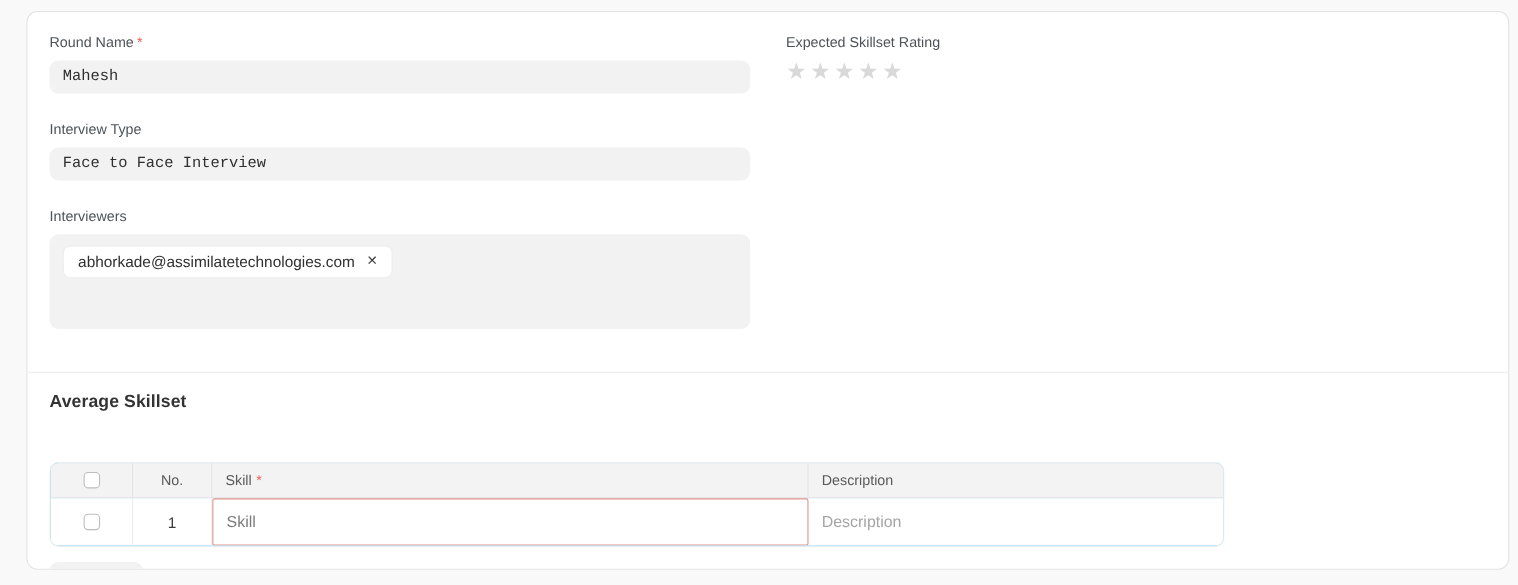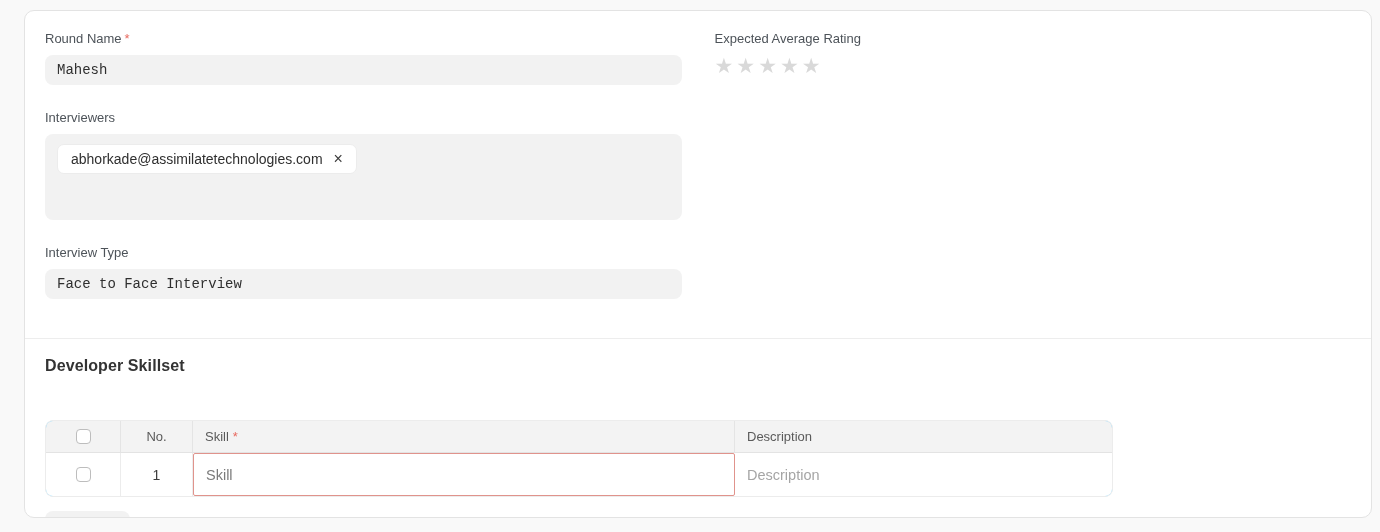--- a/index.html
+++ b/index.html
@@ -117,58 +117,58 @@
       <div class="field">
         <div class="field-label">
           <span>Round Name</span>
           <span class="req-mark">*</span>
         </div>
         <input class="text-input" type="text" value="Mahesh" style="">
       </div>
 
       <div class="field">
         <div class="field-label">
+          <span>Interview Type</span>
+        </div>
+        <input class="text-input" type="text" value="Face to Face Interview" style="">
+      </div>
+
+      <div class="field">
+        <div class="field-label">
           <span>Interviewers</span>
         </div>
         <div class="multi-box">
           <span class="tag-pill">
             <span>abhorkade@assimilatetechnologies.com</span>
             <span class="tag-close">×</span>
           </span>
         </div>
       </div>
-
-      <div class="field">
-        <div class="field-label">
-          <span>Interview Type</span>
-        </div>
-        <input class="text-input" type="text" value="Face to Face Interview" style="">
-      </div>
     </div>
 
     <div>
 
       <div class="field">
         <div class="field-label">
-          <span>Expected Average Rating</span>
+          <span>Expected Skillset Rating</span>
         </div>
         <div class="rating-row">
             <span class="star">★</span>
             <span class="star">★</span>
             <span class="star">★</span>
             <span class="star">★</span>
             <span class="star">★</span>
           </div>
       </div>
     </div>
   </div>
 
   <hr class="section-divider">
 
-  <h2 class="section-title">Developer Skillset</h2>
+  <h2 class="section-title">Average Skillset</h2>
 
   <div class="grid-table">
     <div class="t-header">
       <div class="cell center">
         <span class="checkbox"></span>
       </div>
       <div class="cell center">
         <span>No.</span>
       </div>
       <div class="cell pad">

